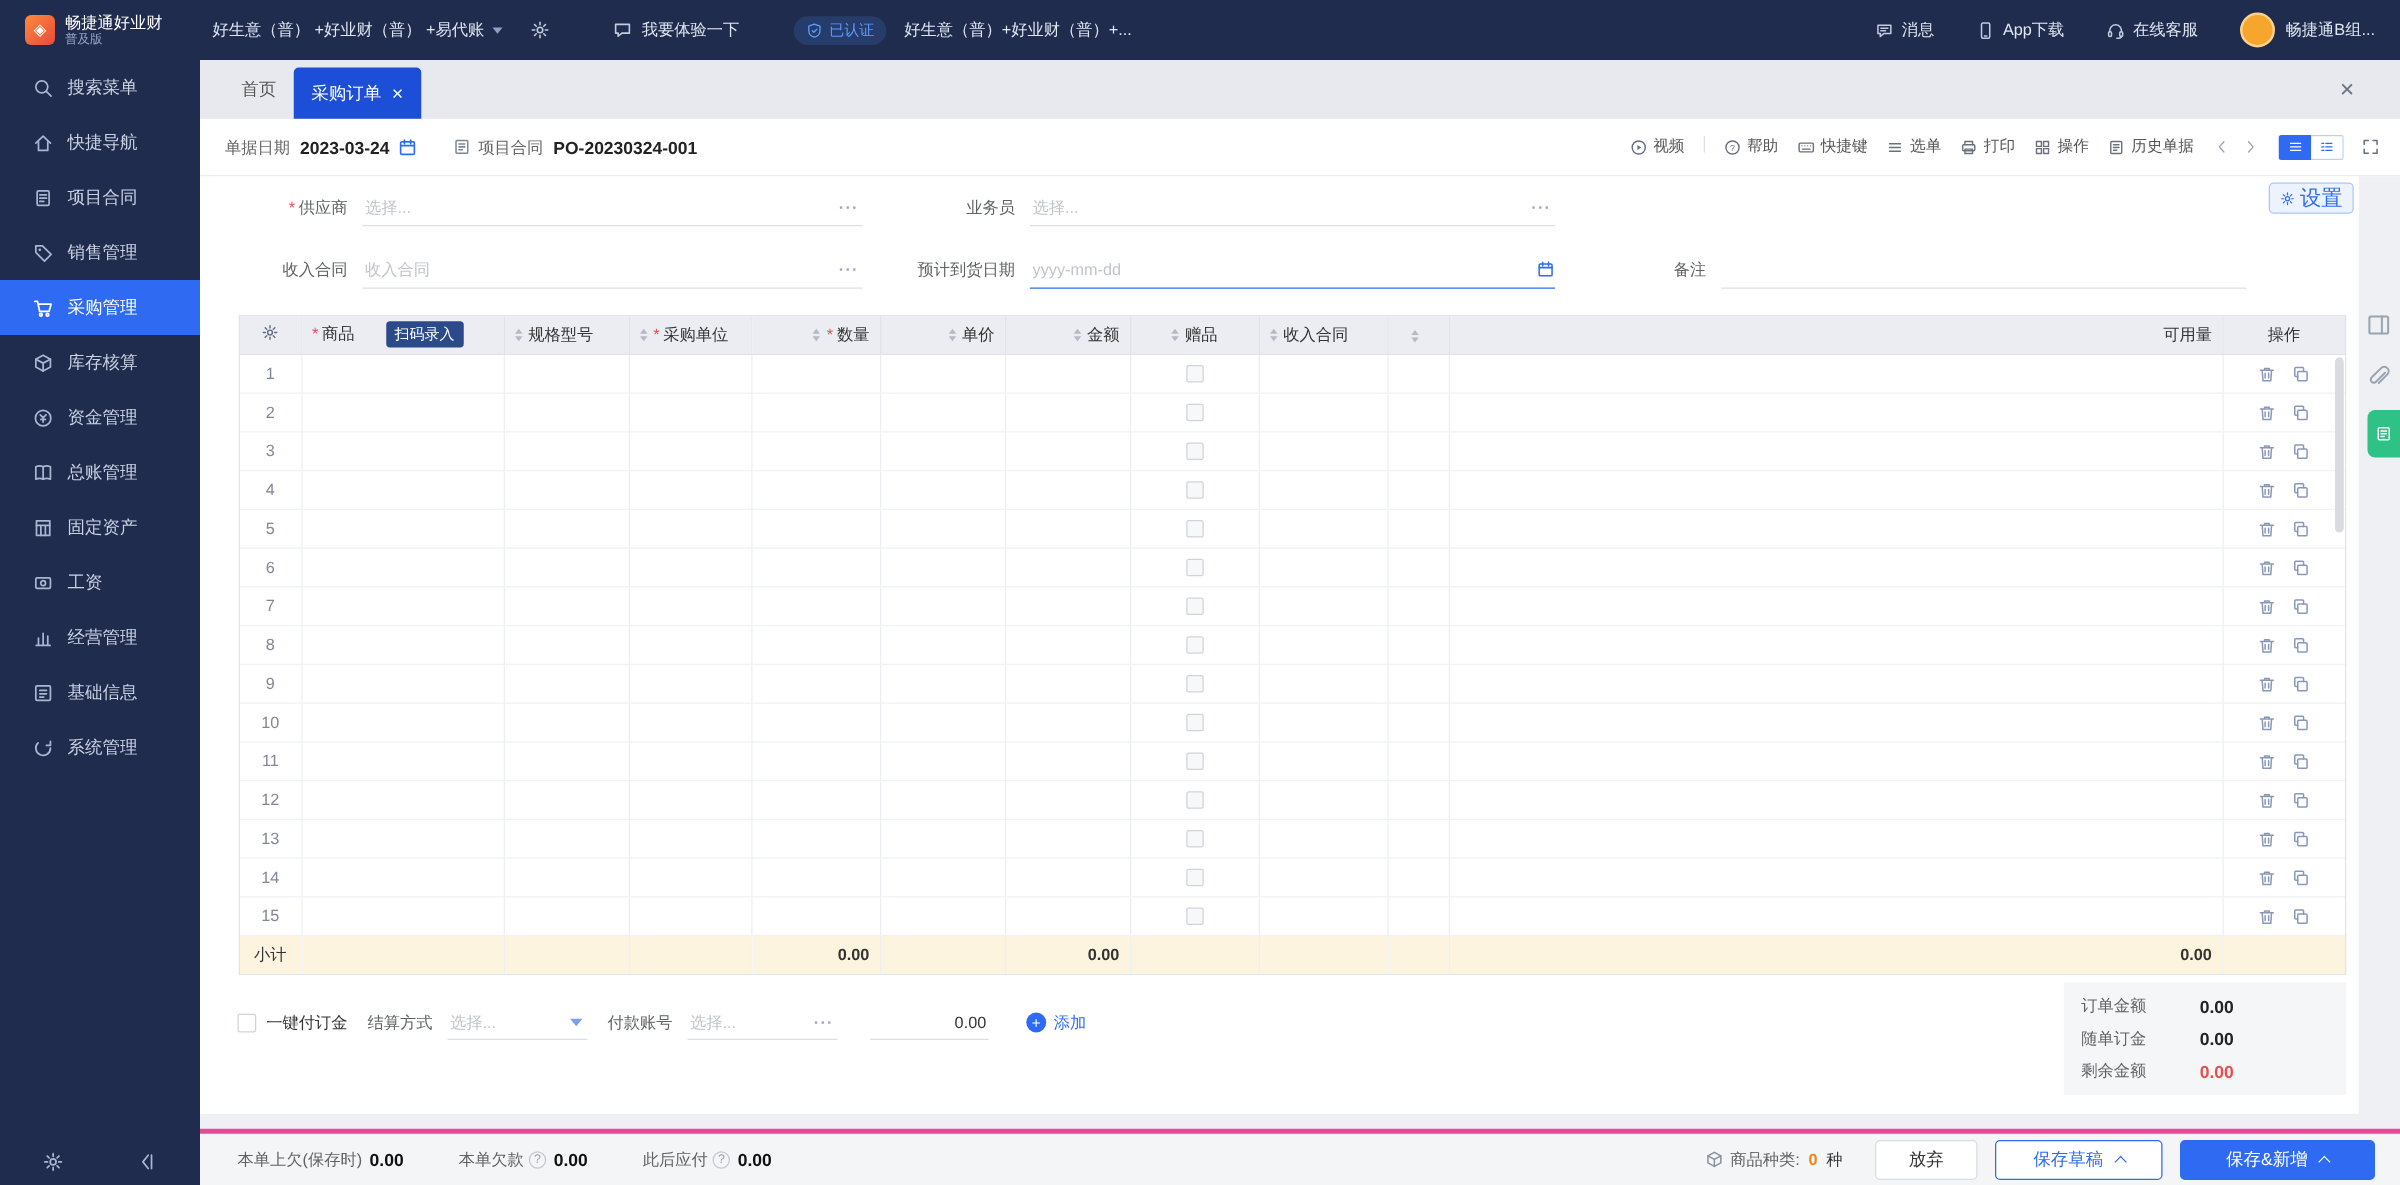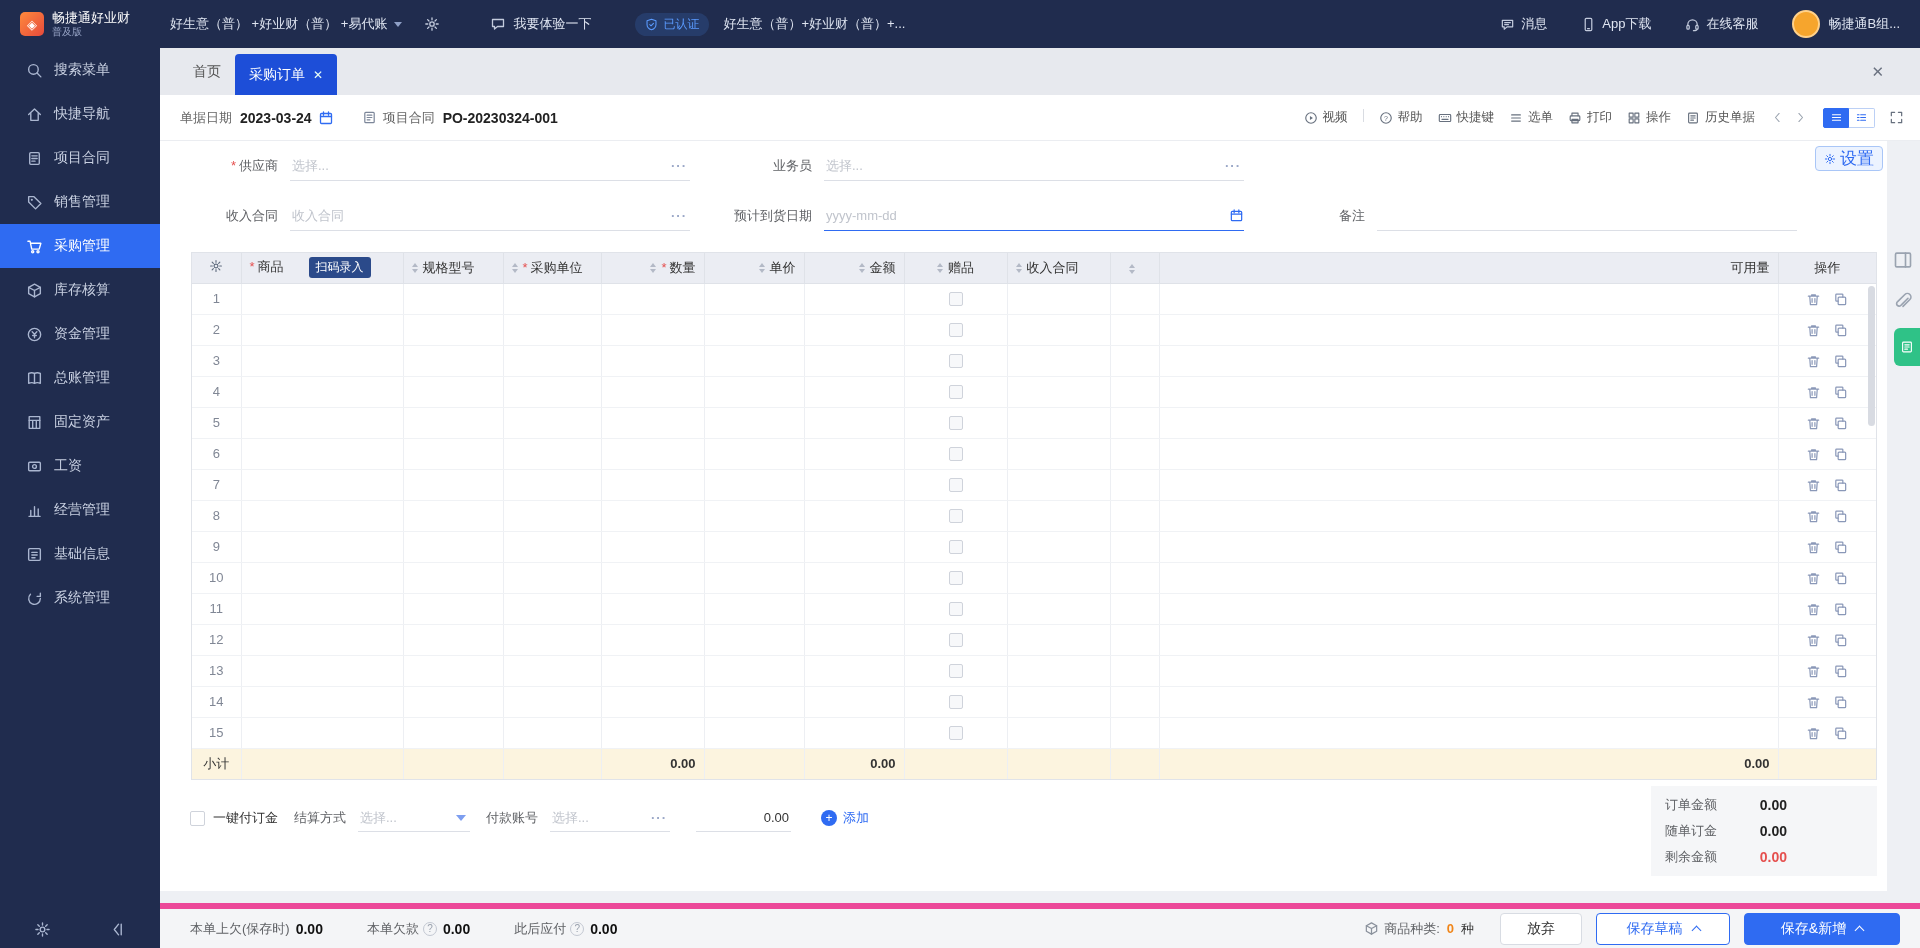--- a/index.html
+++ b/index.html
@@ -130,21 +130,21 @@
   .amount-in{border:none;outline:none;border-bottom:1px solid #dcdfe6;height:28px;width:95px;margin-left:26px;text-align:right;font-size:13px;font-family:inherit;color:#333;background:transparent;}
   .add-link{display:flex;align-items:center;gap:6px;color:#2f6bf2;margin-left:30px;cursor:pointer;white-space:nowrap;}
   .plus-circle{width:16px;height:16px;border-radius:50%;background:#2f6bf2;color:#fff;font-size:12px;line-height:16px;text-align:center;}
   .summary{position:absolute;right:10px;top:6px;width:226px;background:#f5f6f8;padding:6px 0;}
   .sum-row{display:flex;align-items:center;height:26px;padding-left:14px;}
   .sum-lbl{color:#606266;width:64px;font-size:13px;}
   .sum-val{width:58px;text-align:right;font-weight:700;font-size:14px;color:#222;}
   .sum-val.hl{color:#e5504f;}
 
   
-  .bottom-bar{height:45px;background:#f4f5f7;border-top:6px solid #ec4899;display:flex;align-items:center;padding:0 20px 0 30px;flex:none;}
+  .bottom-bar{height:45px;background:#f4f5f7;border-top:4px solid #ec4899;display:flex;align-items:center;padding:0 20px 0 30px;flex:none;}
   .stat{display:flex;align-items:center;}
   .stat+.stat{margin-left:44px;}
   .stat-lbl{color:#606266;}
   .stat-val{color:#111;font-weight:700;font-size:14px;margin-left:6px;}
   .help-dot{width:14px;height:14px;border:1px solid #c3c8d2;border-radius:50%;color:#98a0ac;font-size:10px;line-height:12px;text-align:center;margin-left:4px;cursor:pointer;}
   .kind{margin-left:auto;display:flex;align-items:center;gap:5px;white-space:nowrap;}
   .kind-icon{width:15px;height:15px;color:#8a919c;}
   .kind-lbl{color:#606266;}
   .kind-val{color:#f08519;font-weight:700;margin:0 2px;}
   .btns{display:flex;align-items:center;gap:14px;margin-left:26px;}

